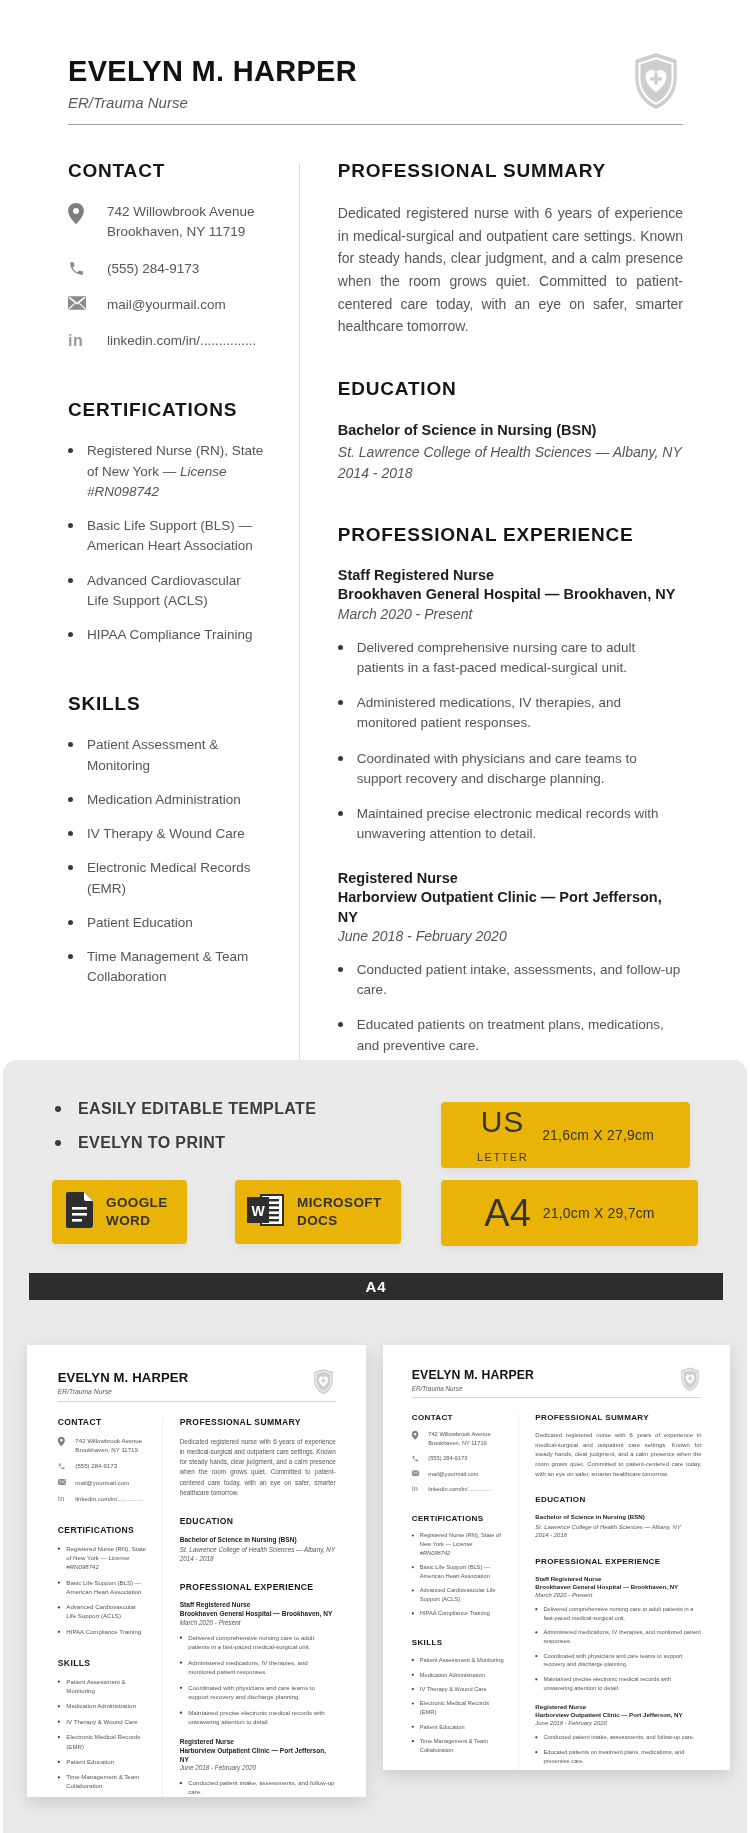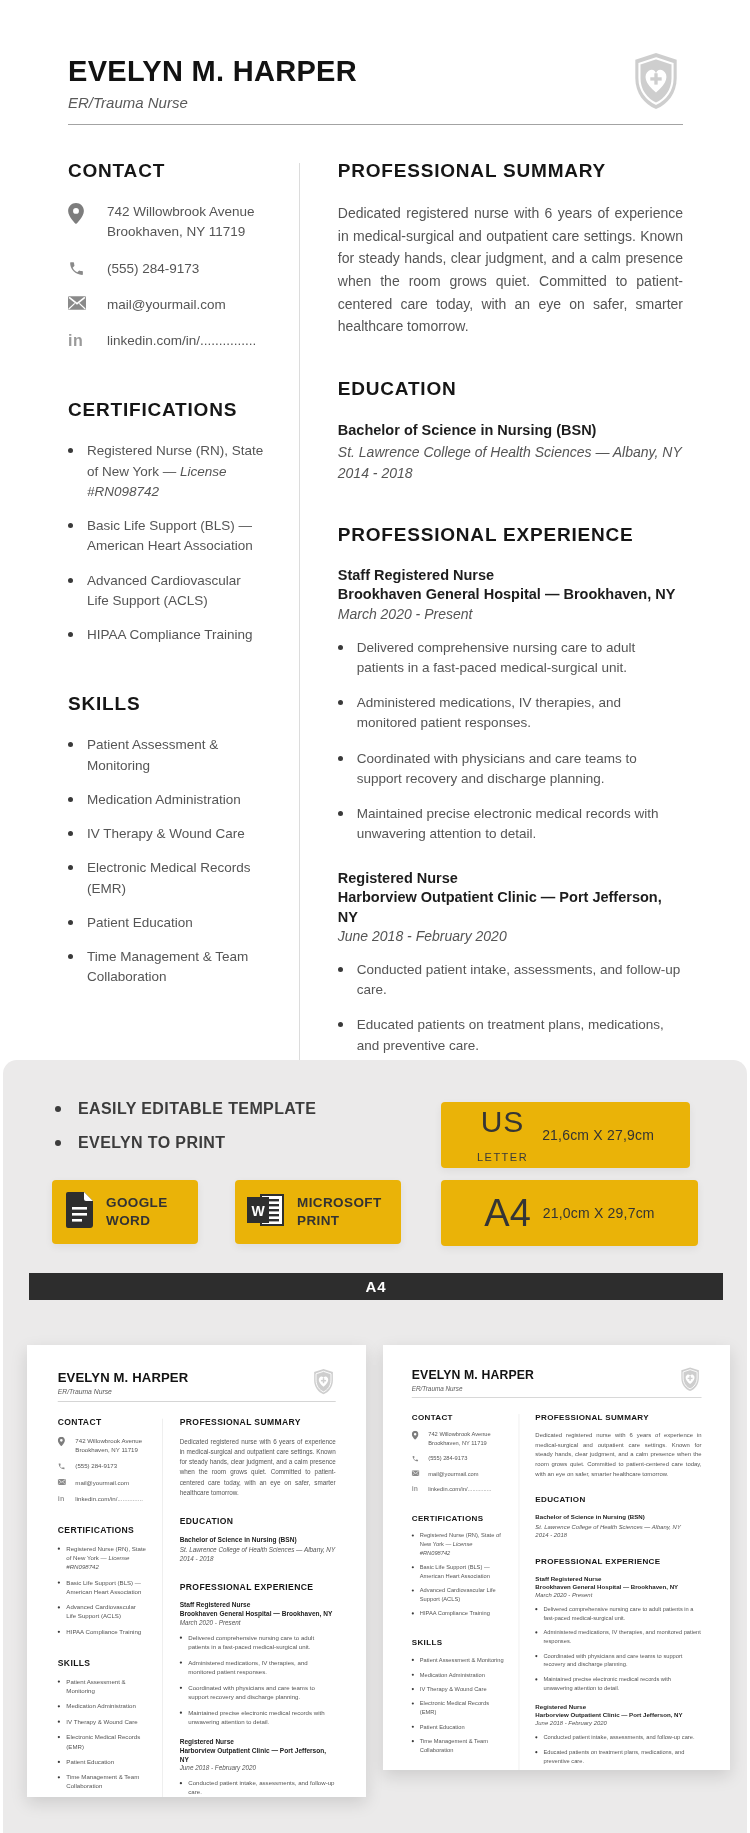--- a/index.html
+++ b/index.html
@@ -56,21 +56,21 @@
   .wcard{position:absolute;background:#eab308;border-radius:4px;
     box-shadow:0 3px 8px rgba(0,0,0,.06);display:flex;align-items:center;}
   #size-card-us{left:438px;top:42px;width:249px;height:66px;padding:0 18px;gap:14px;justify-content:center;}
   #size-card-a4{left:438px;top:120px;width:257px;height:66px;padding:0 16px;gap:12px;justify-content:center;}
   .fmt-block{text-align:center;color:#353535;}
   .fmt-big{font-size:30px;font-weight:400;line-height:1;letter-spacing:1px;}
   .fmt-sub{font-size:11px;letter-spacing:1.5px;margin-top:14px;color:#3a3a3a;}
   .fmt-a4{font-size:38px;font-weight:400;line-height:1;color:#353535;}
   .dims{font-size:14px;color:#333;letter-spacing:.2px;white-space:nowrap;}
 
-  #app-card-google{left:49px;top:120px;width:146px;height:64px;padding:0 14px;gap:13px;}
+  #app-card-google{left:49px;top:120px;width:135px;height:64px;padding:0 14px;gap:13px;}
   #app-card-word{left:232px;top:120px;width:166px;height:64px;padding:0 12px;gap:12px;}
   .app-label{font-size:13.5px;font-weight:700;letter-spacing:.4px;color:#333;line-height:1.3;}
 
   #format-bar{position:absolute;left:26px;top:213px;width:694px;height:27px;
     background:#2d2d2d;display:flex;}
   .bar-half{flex:1;display:flex;align-items:center;justify-content:center;
     color:#fff;font-size:15px;font-weight:800;letter-spacing:1px;}
 
   .preview-card{position:absolute;top:285px;background:#fff;overflow:hidden;
     box-shadow:0 6px 16px rgba(0,0,0,.13);}
@@ -307,21 +307,21 @@
         <rect x="19" y="11" width="13" height="2.4" fill="#2e2e2e"></rect>
         <rect x="19" y="16" width="13" height="2.4" fill="#2e2e2e"></rect>
         <rect x="19" y="21" width="13" height="2.4" fill="#2e2e2e"></rect>
         <rect x="19" y="26" width="13" height="2.4" fill="#2e2e2e"></rect>
         <rect x="0" y="4" width="22" height="26" fill="#2e2e2e"></rect>
         <text x="11" y="23" font-family="Liberation Sans, sans-serif" font-size="14" font-weight="bold" fill="#ffffff" text-anchor="middle">W</text>
       </svg>
     </span>
     <span class="app-label">
       <div>MICROSOFT</div>
-      <div>PRINT</div>
+      <div>DOCS</div>
     </span>
   </div>
 
   <div class="wcard" id="size-card-a4">
     <div class="fmt-a4">A4</div>
     <div class="dims">21,0cm X 29,7cm</div>
   </div>
 
   <div id="format-bar">
     <div class="bar-half">A4</div>

